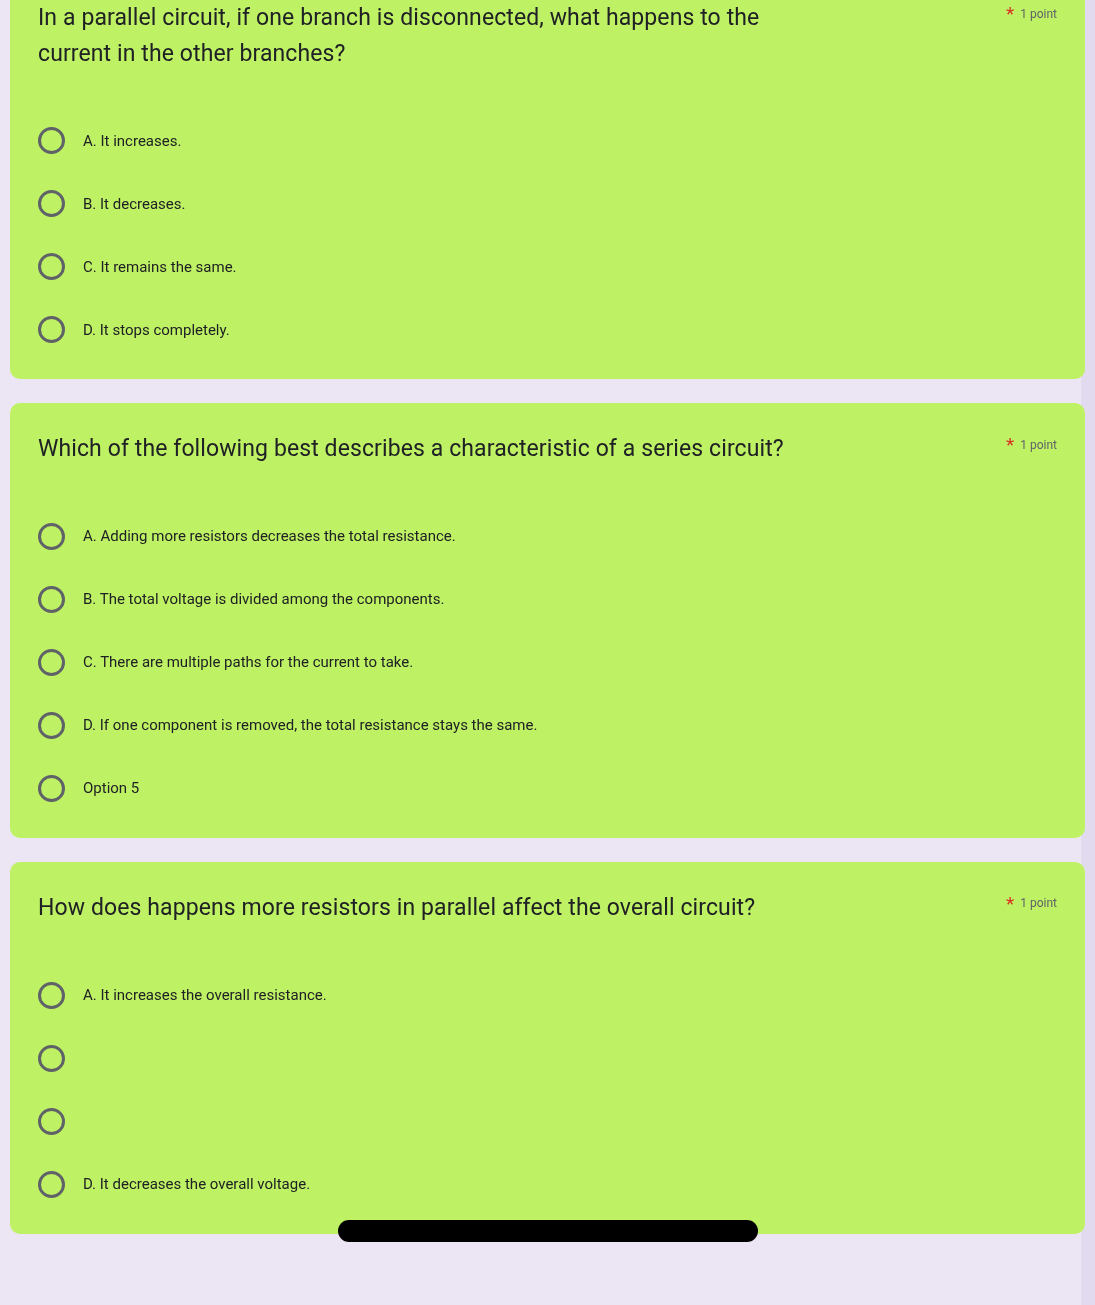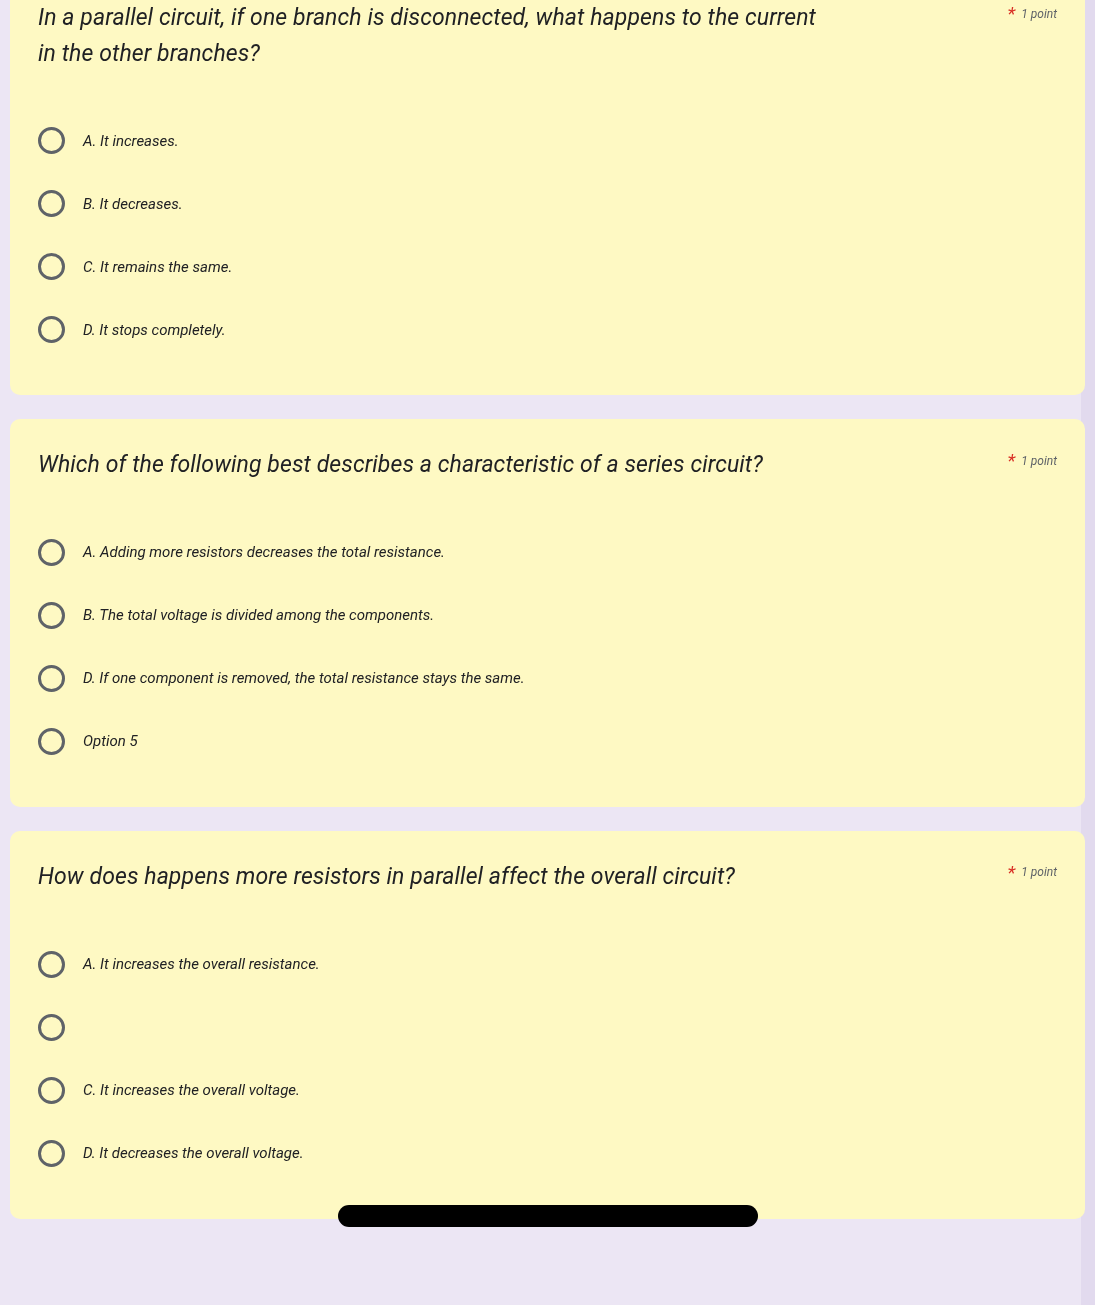--- a/index.html
+++ b/index.html
@@ -3,26 +3,25 @@
 <meta charset="utf-8">
 <style>
   * { box-sizing: border-box; margin: 0; padding: 0; }
   body {
     background: #ece6f4;
     font-family: Roboto, Arial, sans-serif;
     color: #202124;
     width: 1095px;
   }
   .card {
-    background: #fef9c3;
+    background: #bef264;
     border-radius: 10px;
     margin: 0 10px 24px 10px;
-    padding: 28px 28px 34px 28px;
+    padding: 28px 28px 18px 28px;
     position: relative;
-    font-style: italic;
   }
   .card.first {
     border-top-left-radius: 0;
     border-top-right-radius: 0;
     margin-top: 0;
     padding-top: 0;
   }
   .q-head {
     display: flex;
     align-items: flex-start;
@@ -131,20 +130,24 @@
     <label class="option">
       <span class="radio"></span>
       <span class="opt-label">A. Adding more resistors decreases the total resistance.</span>
     </label>
     <label class="option">
       <span class="radio"></span>
       <span class="opt-label">B. The total voltage is divided among the components.</span>
     </label>
     <label class="option">
       <span class="radio"></span>
+      <span class="opt-label">C. There are multiple paths for the current to take.</span>
+    </label>
+    <label class="option">
+      <span class="radio"></span>
       <span class="opt-label">D. If one component is removed, the total resistance stays the same.</span>
     </label>
     <label class="option">
       <span class="radio"></span>
       <span class="opt-label">Option 5</span>
     </label>
   </div>
 </div>
 
 <div class="card" style="margin-bottom:0;">
@@ -158,21 +161,20 @@
   <div class="options">
     <label class="option">
       <span class="radio"></span>
       <span class="opt-label">A. It increases the overall resistance.</span>
     </label>
     <label class="option">
       <span class="radio"></span>
     </label>
     <label class="option">
       <span class="radio"></span>
-      <span class="opt-label">C. It increases the overall voltage.</span>
     </label>
     <label class="option">
       <span class="radio"></span>
       <span class="opt-label">D. It decreases the overall voltage.</span>
     </label>
   </div>
   <div class="blackbar"></div>
 </div>
 
 </div>

